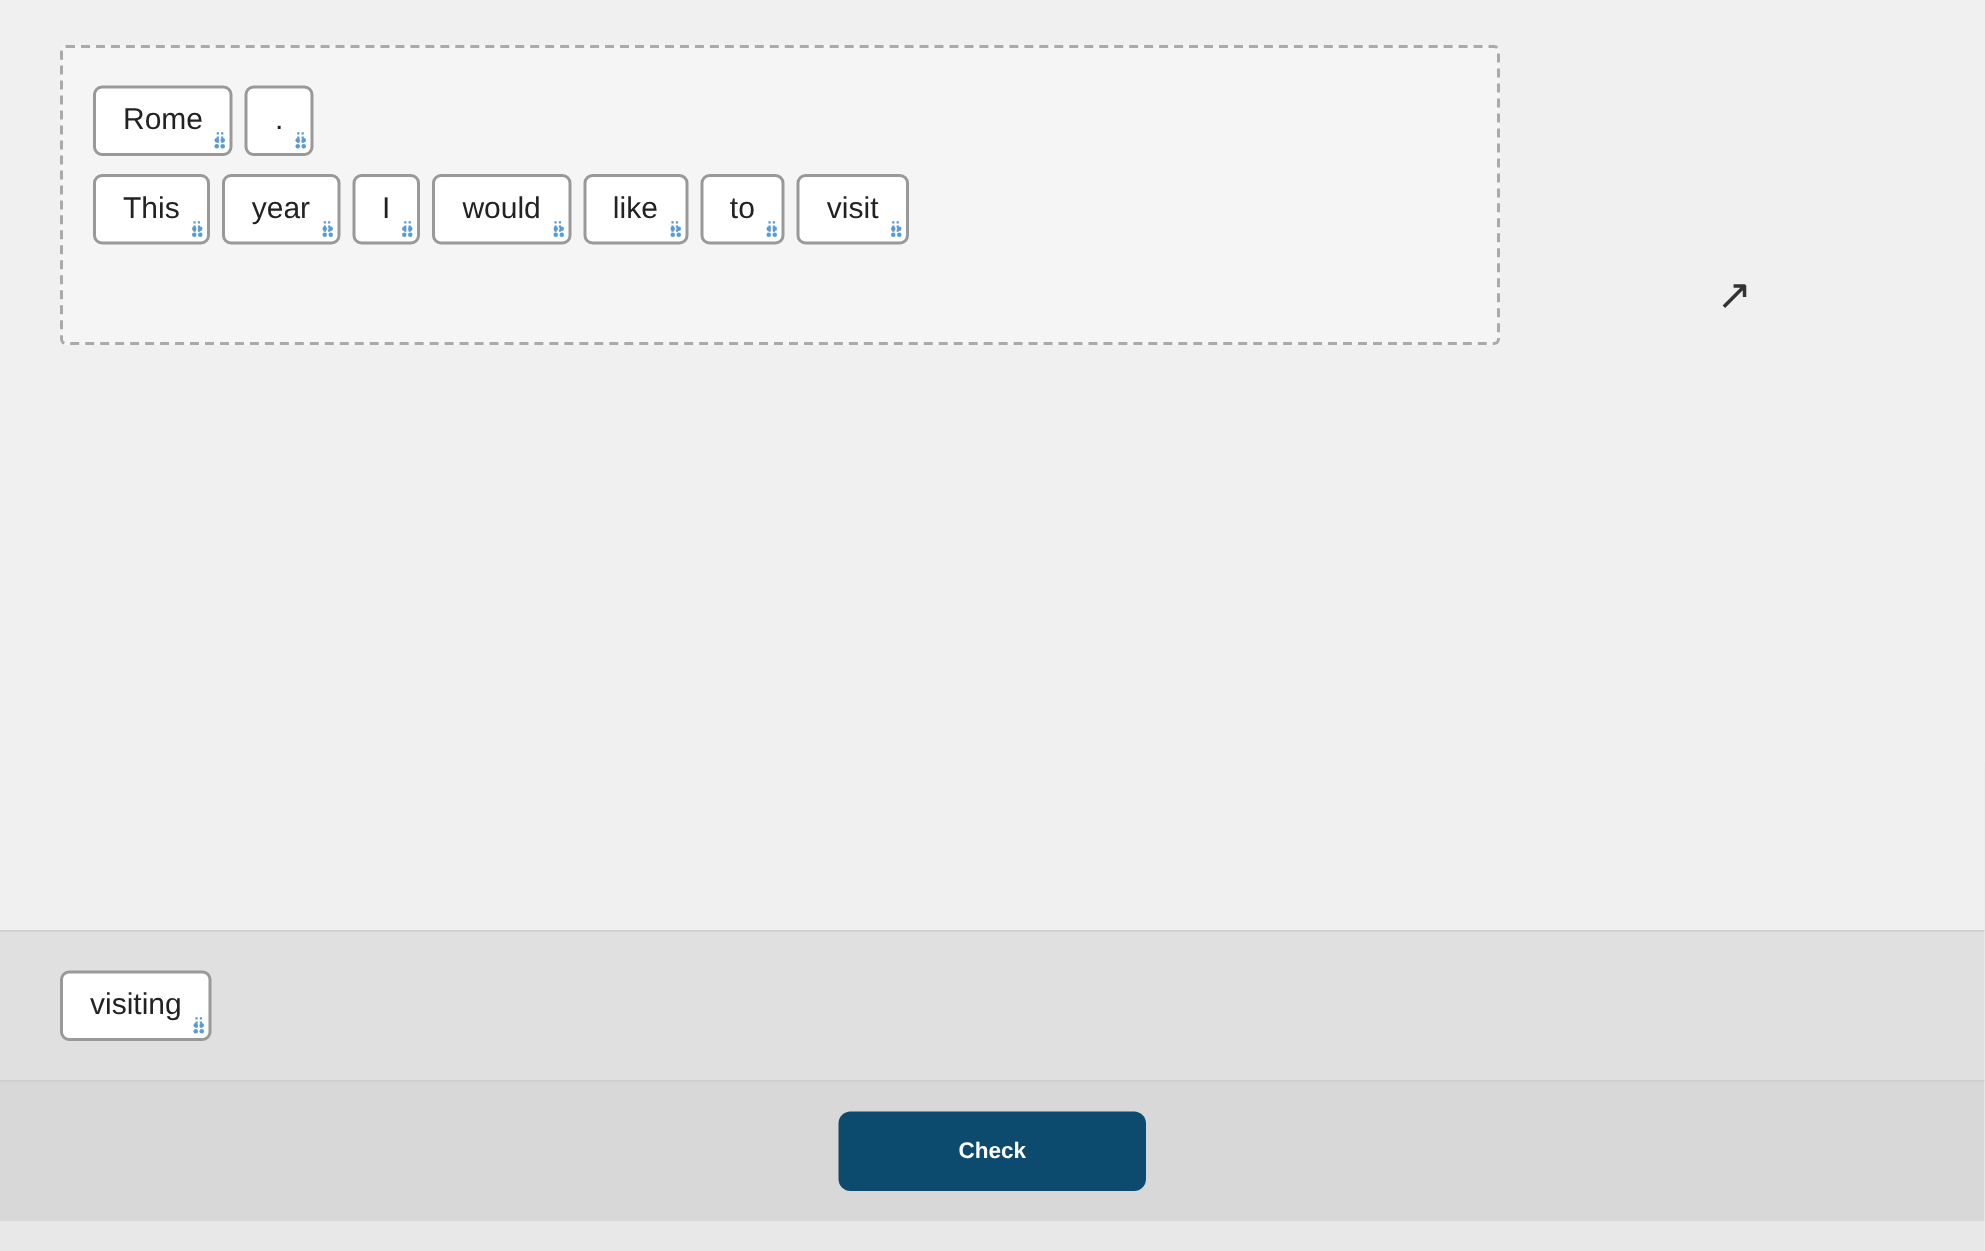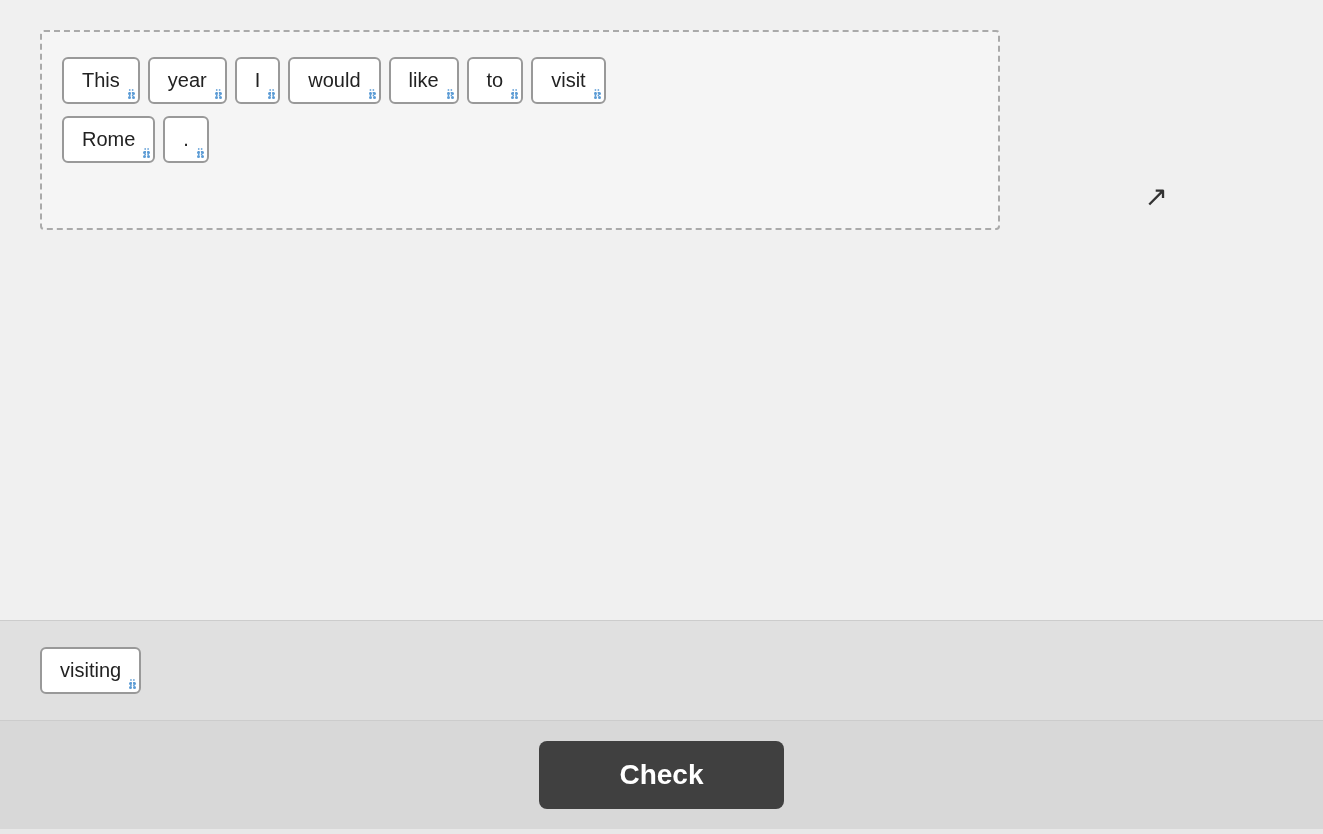--- a/index.html
+++ b/index.html
@@ -109,26 +109,26 @@
     .check-section {
       background-color: #d8d8d8;
       padding: 20px 40px;
       display: flex;
       justify-content: center;
       align-items: center;
       border-top: 1px solid #ccc;
     }
 
     .check-button {
-      background-color: #404040;
+      background-color: #0c4a6e;
       color: #fff;
       border: none;
       border-radius: 8px;
       padding: 18px 80px;
-      font-size: 28px;
+      font-size: 15px;
       font-weight: bold;
       cursor: pointer;
     }
 
     .cursor-indicator {
       position: absolute;
       top: 180px;
       right: 155px;
       font-size: 28px;
       color: #333;
@@ -136,20 +136,49 @@
     }
   </style>
 </head>
 <body>
 
 <div class="main-content">
 
   <div class="answer-box">
     <div class="word-row">
       <div class="word-chip">
+        <span>Rome</span>
+        <div class="dot-handle">
+          <div class="dot-row">
+              <div class="dot"></div>
+              <div class="dot"></div>
+            </div>
+          <div class="dot-row">
+              <div class="dot"></div>
+              <div class="dot"></div>
+            </div>
+        </div>
+      </div>
+      <div class="word-chip">
+        <span>.</span>
+        <div class="dot-handle">
+          <div class="dot-row">
+              <div class="dot"></div>
+              <div class="dot"></div>
+            </div>
+          <div class="dot-row">
+              <div class="dot"></div>
+              <div class="dot"></div>
+            </div>
+        </div>
+      </div>
+    </div>
+
+    <div class="word-row">
+      <div class="word-chip">
         <span>This</span>
         <div class="dot-handle">
           <div class="dot-row">
               <div class="dot"></div>
               <div class="dot"></div>
             </div>
           <div class="dot-row">
               <div class="dot"></div>
               <div class="dot"></div>
             </div>
@@ -215,49 +244,20 @@
               <div class="dot"></div>
             </div>
           <div class="dot-row">
               <div class="dot"></div>
               <div class="dot"></div>
             </div>
         </div>
       </div>
       <div class="word-chip">
         <span>visit</span>
-        <div class="dot-handle">
-          <div class="dot-row">
-              <div class="dot"></div>
-              <div class="dot"></div>
-            </div>
-          <div class="dot-row">
-              <div class="dot"></div>
-              <div class="dot"></div>
-            </div>
-        </div>
-      </div>
-    </div>
-
-    <div class="word-row">
-      <div class="word-chip">
-        <span>Rome</span>
-        <div class="dot-handle">
-          <div class="dot-row">
-              <div class="dot"></div>
-              <div class="dot"></div>
-            </div>
-          <div class="dot-row">
-              <div class="dot"></div>
-              <div class="dot"></div>
-            </div>
-        </div>
-      </div>
-      <div class="word-chip">
-        <span>.</span>
         <div class="dot-handle">
           <div class="dot-row">
               <div class="dot"></div>
               <div class="dot"></div>
             </div>
           <div class="dot-row">
               <div class="dot"></div>
               <div class="dot"></div>
             </div>
         </div>

